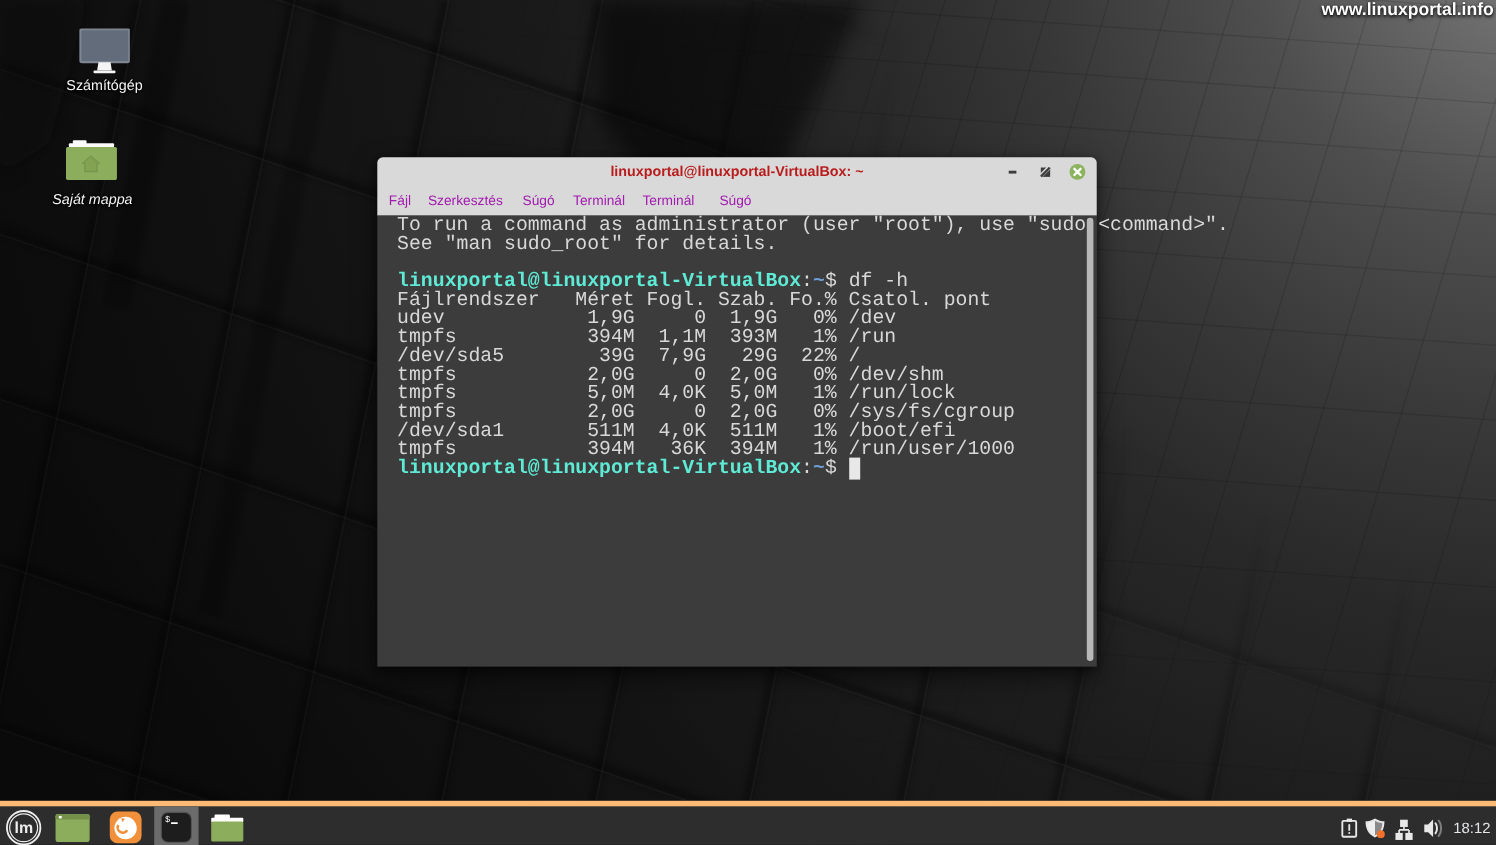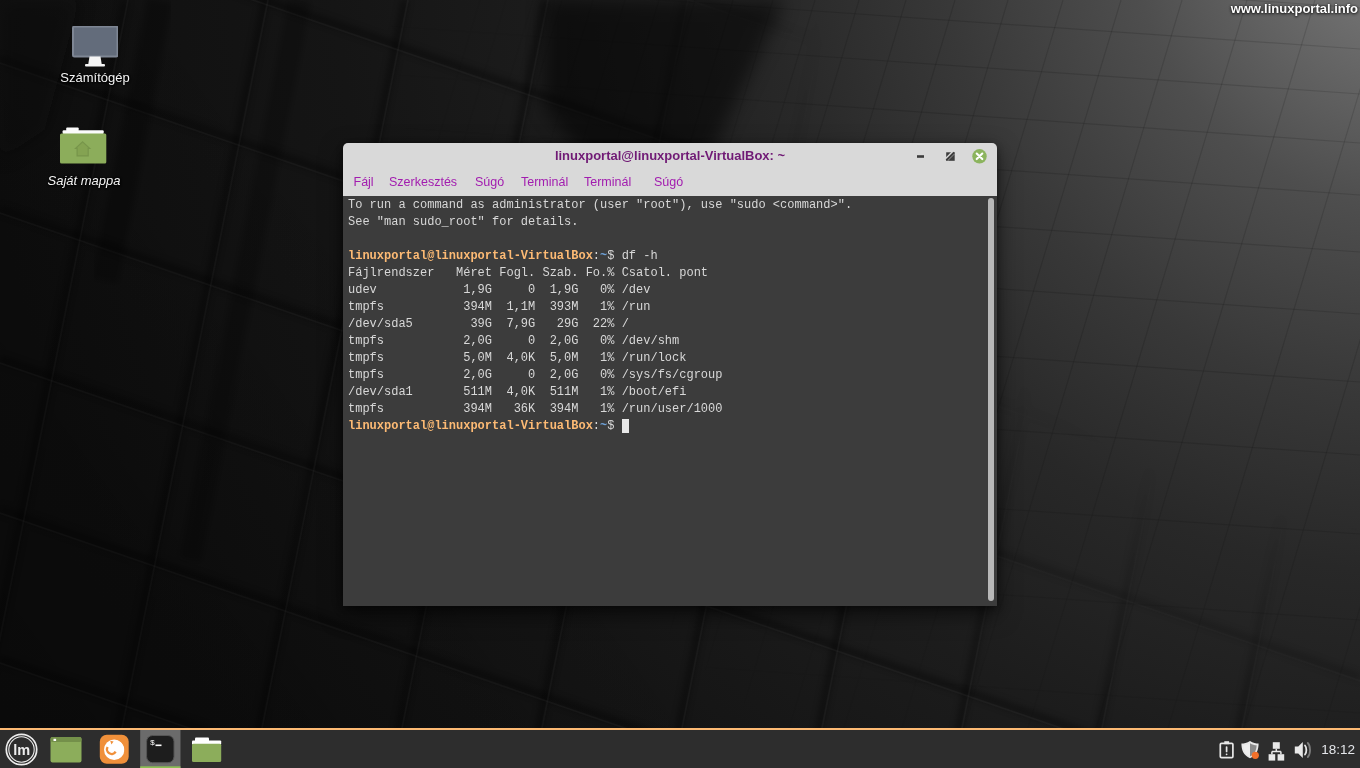--- a/index.html
+++ b/index.html
@@ -1,35 +1,35 @@
 <!DOCTYPE html>
 <html><head>
 <meta charset="utf-8">
 <style>
 * { margin:0; padding:0; box-sizing:border-box; }
 html,body { width:1360px; height:768px; overflow:hidden; background:#141414; font-family:"Liberation Sans", sans-serif; }
 #wall { position:absolute; left:0; top:0; z-index:0; }
-#site { position:absolute; top:1px; right:2px; z-index:2; color:#fff; font-weight:bold; font-size:13px; text-shadow:0 1px 3px rgba(0,0,0,.85), 0 0 2px rgba(0,0,0,.6); }
+#site { position:absolute; top:1px; right:2px; z-index:2; color:#fff; font-weight:bold; font-size:16px; text-shadow:0 1px 3px rgba(0,0,0,.85), 0 0 2px rgba(0,0,0,.6); }
 .dicon { position:absolute; z-index:2; text-align:center; color:#f4f4f4; font-size:13px; }
 .dicon .lbl { margin-top:0; text-shadow:0 1px 2px #000, 1px 0 2px #000; }
 
 #term { position:absolute; left:343px; top:143px; width:654px; height:463px; z-index:3; border-radius:5px 5px 2px 2px; box-shadow:0 8px 22px rgba(0,0,0,.55), 0 2px 6px rgba(0,0,0,.4); }
 #tbar { position:relative; height:27px; background:#d9d9d9; border-radius:5px 5px 0 0; border-bottom:0; }
-#tbar .title { position:absolute; left:0; right:0; top:4.5px; text-align:center; font-size:13px; font-weight:bold; color:#701a75; }
+#tbar .title { position:absolute; left:0; right:0; top:4.5px; text-align:center; font-size:13px; font-weight:bold; color:#b91c1c; }
 #tbar .btn { position:absolute; top:0; height:27px; }
 #mbar { height:26px; background:#d9d9d9; font-size:12.5px; color:#a21caf; }
 #mbar span { position:absolute; top:32px; }
 #tbody { position:relative; height:410px; background:#3c3c3c; }
-#tbody pre { position:absolute; left:5px; top:1px; font-family:"Liberation Mono", monospace; font-size:12px; line-height:17px; color:#d8d8d8; }
-#tbody .g { color:#fdba74; font-weight:bold; }
+#tbody pre { position:absolute; left:18px; top:1px; font-family:"Liberation Mono", monospace; font-size:18px; line-height:17px; color:#d8d8d8; }
+#tbody .g { color:#5eead4; font-weight:bold; }
 #tbody .b { color:#6d9fd4; font-weight:bold; }
 #tbody .cur { background:#e8e8e8; color:#e8e8e8; }
 #sbar { position:absolute; right:3px; top:2px; width:6px; height:403px; background:#b8b8b8; border-radius:3px; }
 
-#panel { position:absolute; left:0; top:728px; width:1360px; height:40px; background:#2d2d2d; z-index:4; border-top:2px solid #fdba74; }
+#panel { position:absolute; left:0; top:728px; width:1360px; height:40px; background:#2d2d2d; z-index:4; border-top:5px solid #fdba74; }
 #clock { position:absolute; right:5px; top:12px; font-size:13.5px; color:#e4e6ea; }
 </style>
 </head>
 <body>
 <svg id="wall" width="1360" height="768" viewBox="0 0 1360 768">
   <defs>
     <radialGradient id="glow" cx="1420" cy="-80" r="1450" gradientUnits="userSpaceOnUse">
       <stop offset="0" stop-color="#7b7b7b"></stop>
       <stop offset="0.08" stop-color="#6e6e6e"></stop>
       <stop offset="0.2" stop-color="#4e4e4e"></stop>

